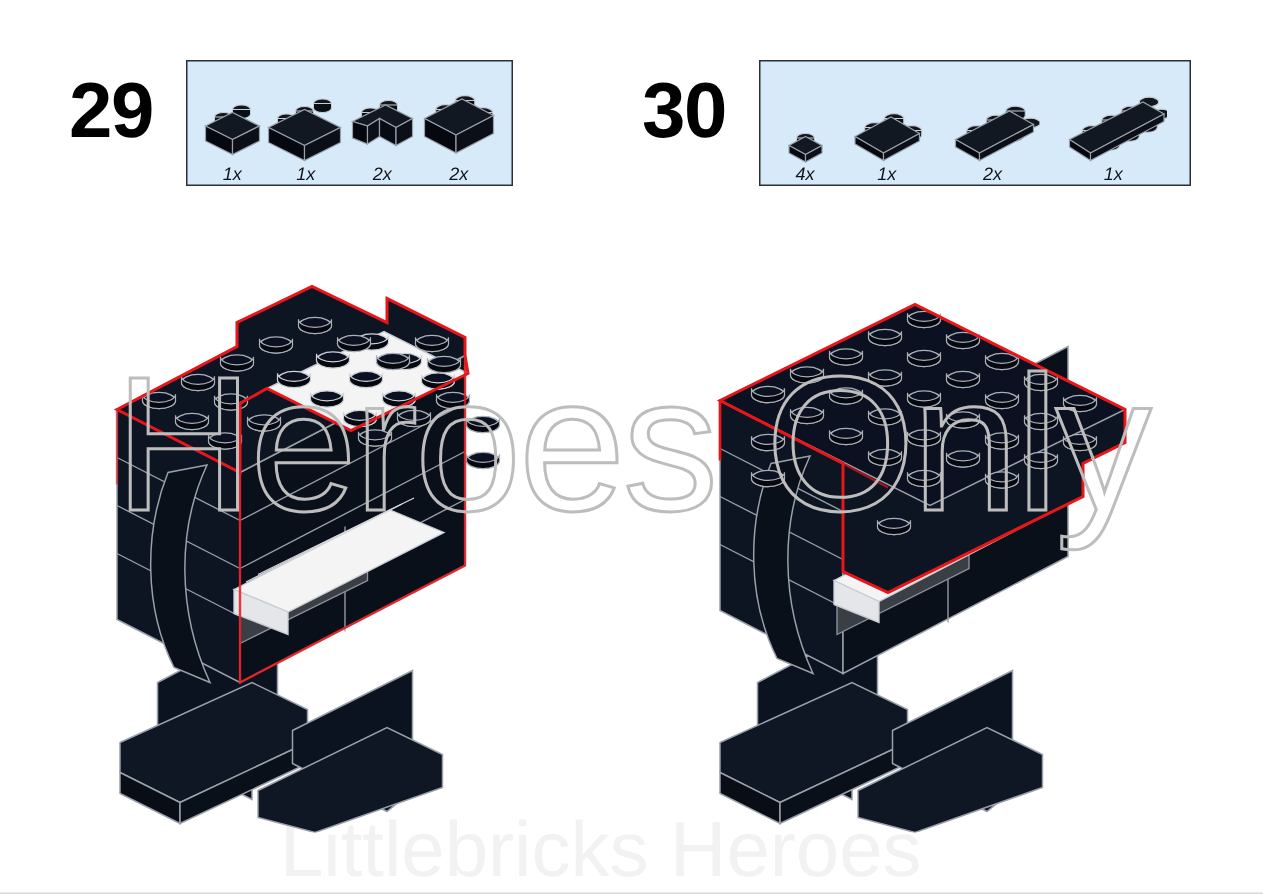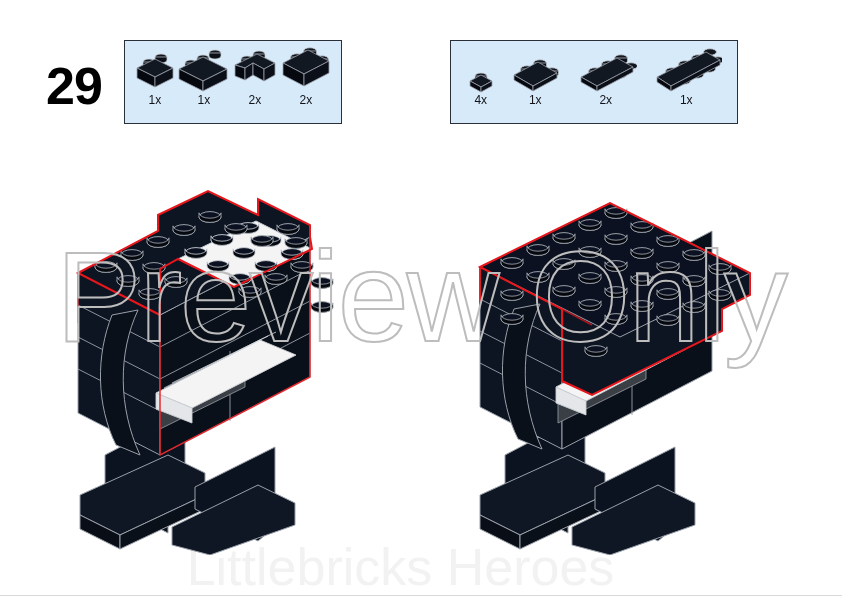--- a/index.html
+++ b/index.html
@@ -23,40 +23,41 @@
     bottom: 0;
     width: 842px;
     height: 1px;
     background: #d9d9d9;
   }
 
   
   .step-header {
     position: absolute;
     display: flex;
-    align-items: center;
+    align-items: flex-start;
   }
   .step-number {
     font-family: "Liberation Sans", sans-serif;
     font-weight: bold;
     font-size: 52px;
     line-height: 52px;
     color: #000000;
     letter-spacing: -1px;
     margin-top: 8px;
     -webkit-font-smoothing: none;
   }
   .parts-box {
     background: #d7eaf9;
     border: 1.5px solid #2a2f38;
     box-sizing: border-box;
     display: flex;
     align-items: flex-end;
     justify-content: space-around;
-    padding: 6px 8px 16px 8px;
+    padding: 6px 8px 0 8px;
+    font-style: italic;
   }
   .part-cell {
     display: flex;
     flex-direction: column;
     align-items: center;
     justify-content: flex-end;
   }
   .part-art {
     display: flex;
     align-items: flex-end;
@@ -298,21 +299,21 @@
       <use href="#stud30" x="146" y="196"></use>
     </g>
 
     <path d="M 30 112 L 160 48 L 300 118 L 300 140 L 272 154 L 272 176 L 142 240
              L 112 226 L 112 154 L 30 112 Z" fill="none" stroke="#e8161b" stroke-width="2"></path>
     <path d="M 30 112 L 30 152" fill="none" stroke="#e8161b" stroke-width="1.8"></path>
     <path d="M 112 154 L 142 170" fill="none" stroke="#e8161b" stroke-width="1.6" opacity="0.7"></path>
   </svg>
 </div>
 
-<div id="watermark-preview" class="wm-layer-front">Preview Only</div>
+<div id="watermark-preview" class="wm-layer-front">Heroes Only</div>
 
 <div class="step-header header-layer" style="left:46px; top:40px;">
   <div class="step-number">29</div>
 
   <div class="parts-box" style="margin-left:22px; width:218px; height:84px;">
 
     <div class="part-cell">
       <div class="part-art">
         <svg width="44" height="40" viewBox="0 0 44 40" xmlns="http://www.w3.org/2000/svg">
           <ellipse cx="16" cy="9" rx="6" ry="3" fill="#11161f" stroke="#c9ced4" stroke-width="0.8"></ellipse>
@@ -378,20 +379,21 @@
           <path d="M 4 18 L 25 29 L 25 41 L 4 30 Z" fill="#05090f" stroke="#9aa0aa" stroke-width="0.8"></path>
           <path d="M 25 29 L 50 16 L 50 28 L 25 41 Z" fill="#0b1018" stroke="#9aa0aa" stroke-width="0.8"></path>
         </svg>
       </div>
       <div class="part-qty">2x</div>
     </div>
   </div>
 </div>
 
 <div class="step-header header-layer" style="left:428px; top:40px;">
+  <div class="step-number">30</div>
 
   <div class="parts-box" style="margin-left:22px; width:288px; height:84px;">
 
     <div class="part-cell">
       <div class="part-art">
         <svg width="30" height="34" viewBox="0 0 30 34" xmlns="http://www.w3.org/2000/svg">
           <ellipse cx="15" cy="17" rx="6" ry="3" fill="#11161f" stroke="#c9ced4" stroke-width="0.8"></ellipse>
           <path d="M 9 17 L 9 20 a 6 3 0 0 0 12 0 L 21 17 Z" fill="#0a0f17" stroke="#c9ced4" stroke-width="0.7"></path>
           <path d="M 4 22 L 15 16 L 26 22 L 15 28 Z" fill="#121822" stroke="#9aa0aa" stroke-width="0.8"></path>
           <path d="M 4 22 L 15 28 L 15 33 L 4 27 Z" fill="#05090f" stroke="#9aa0aa" stroke-width="0.8"></path>

